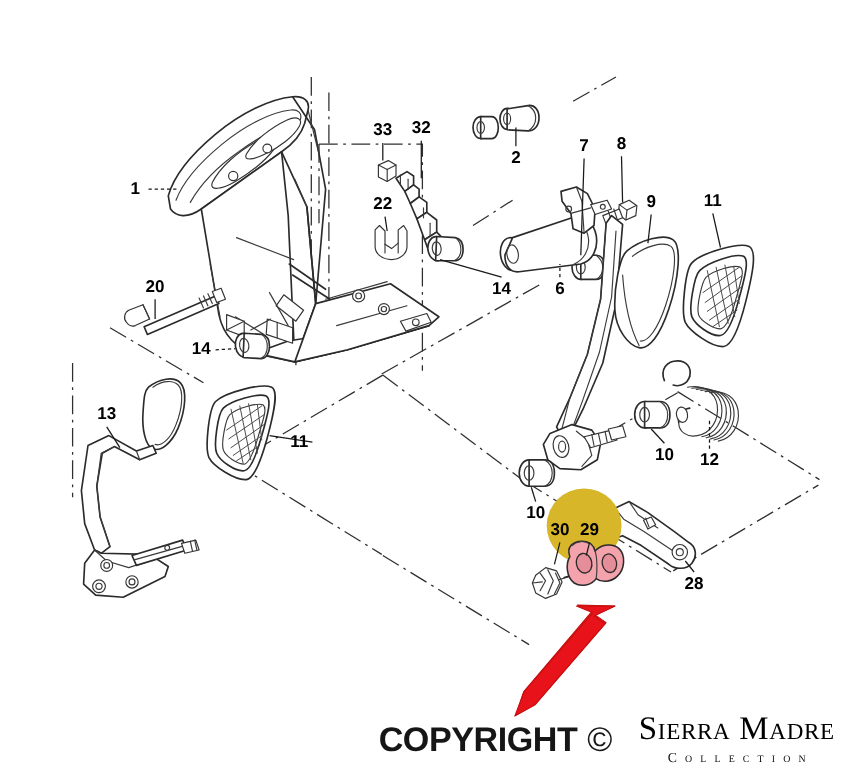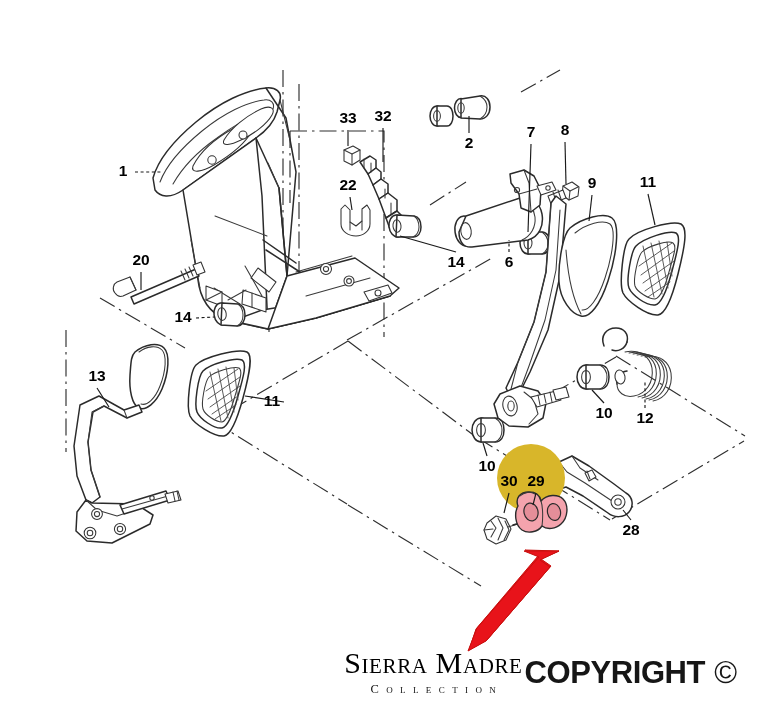--- a/index.html
+++ b/index.html
@@ -560,21 +560,21 @@
     <g>
       <path class="arrow-red" d="M559 551 L541 559 L551 566 L487 640 L469 650 L476 629 L538 556
                                  L525 550 Z"></path>
       <path class="arrow-red" d="M559 551 L540 560 L550 567 L486 641 L468 651 L477 628 L539 557
                                  L524 551 Z"></path>
     </g>
   </svg>
 </div>
 
 <div id="footer-bar">
+  <div id="copyright-group">
+    <span id="copyright-word">COPYRIGHT</span>
+    <span id="copyright-symbol">©</span>
+  </div>
   <div id="brand-group">
     <span id="brand-name">Sierra Madre</span>
     <span id="brand-sub">Collection</span>
   </div>
-  <div id="copyright-group">
-    <span id="copyright-word">COPYRIGHT</span>
-    <span id="copyright-symbol">©</span>
-  </div>
 </div>
 
 </body></html>

